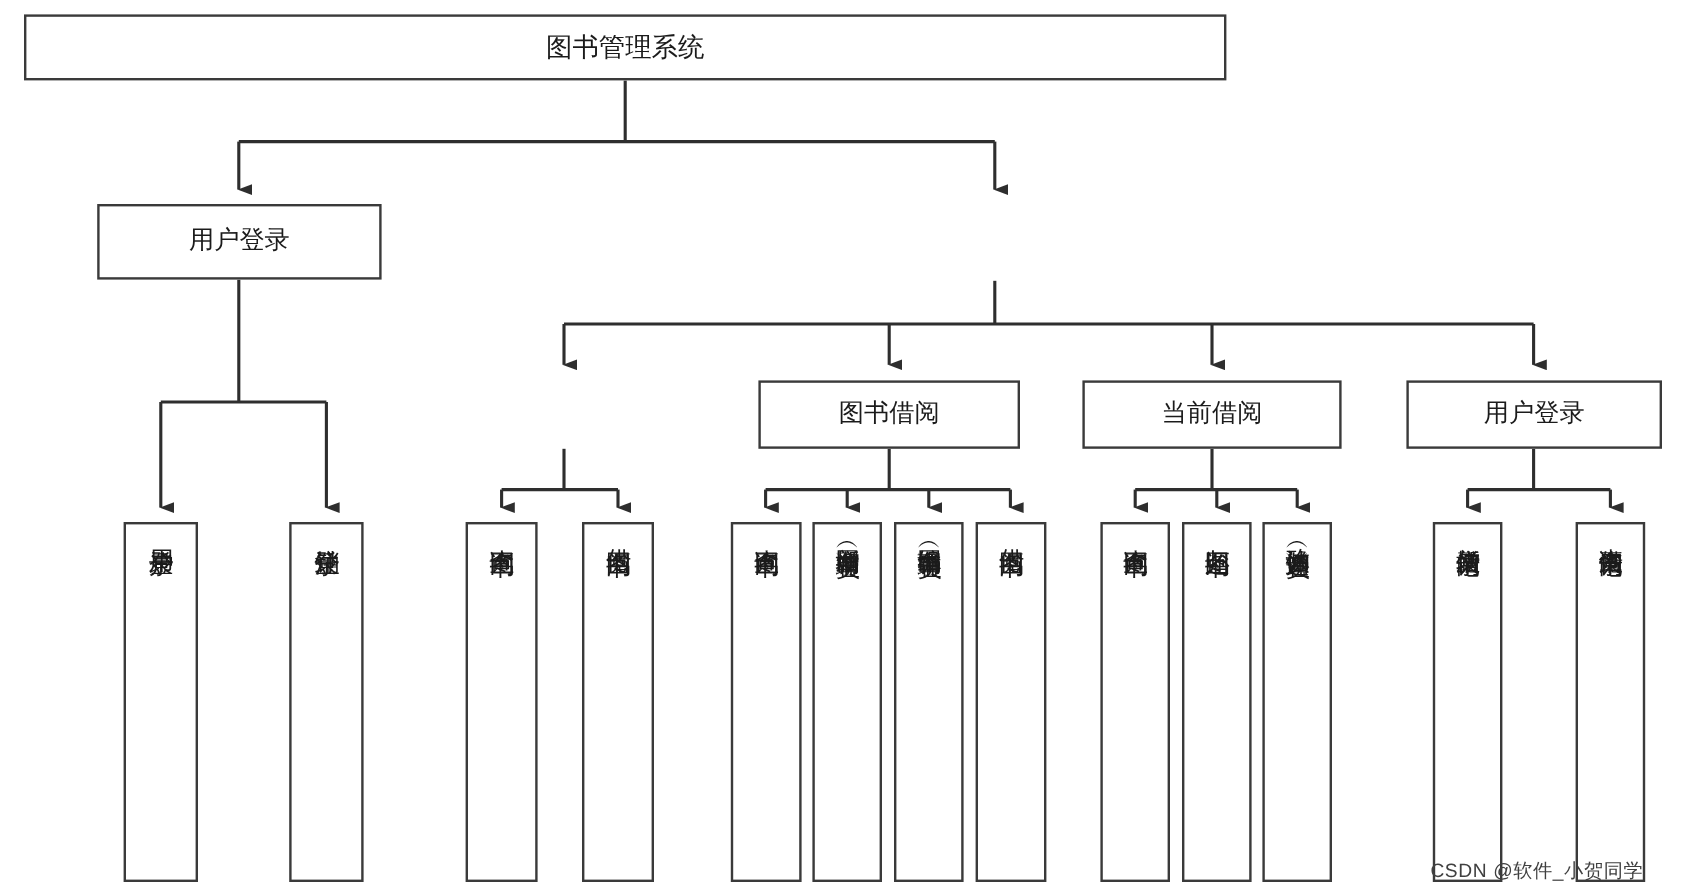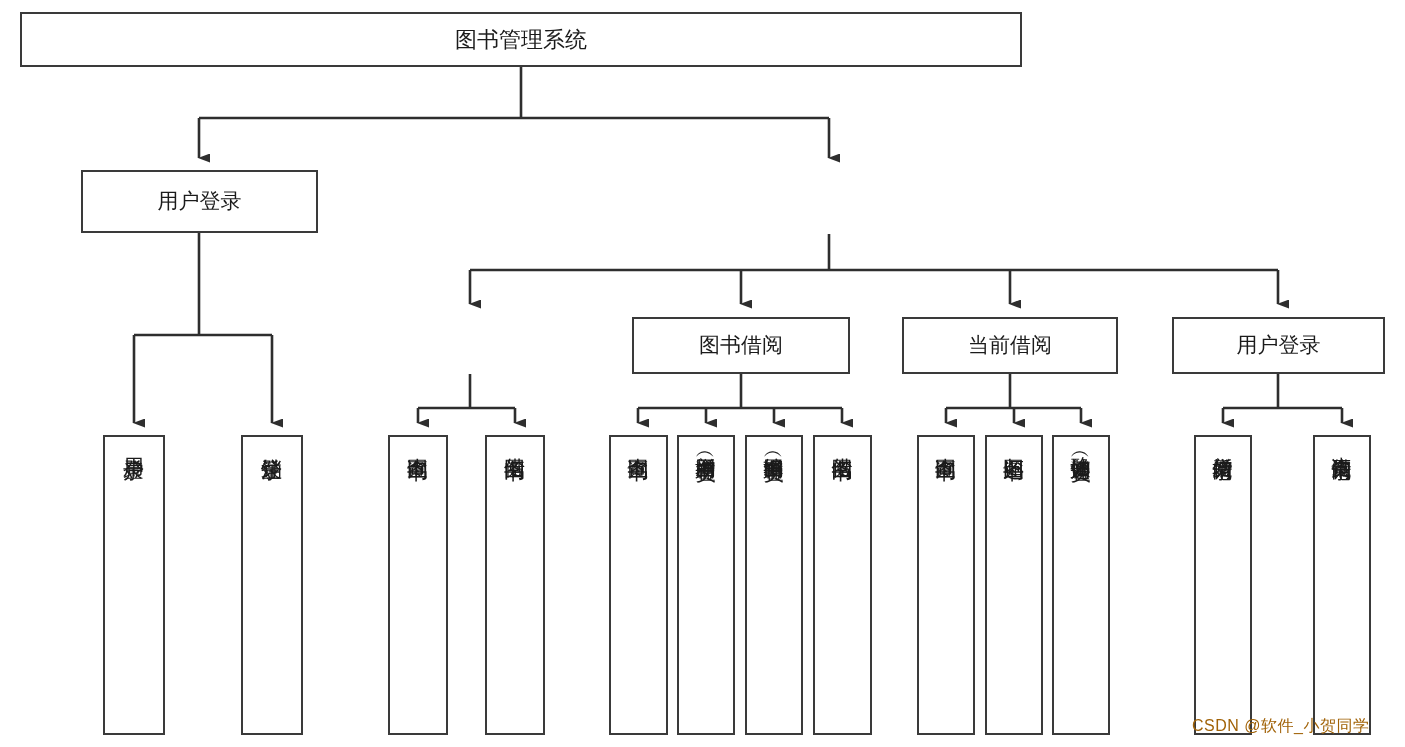--- a/index.html
+++ b/index.html
@@ -58,21 +58,21 @@
     letter-spacing: 1px;
     white-space: nowrap;
     line-height: 1.0;
   }
   .node.vert.tall .label {
     font-size: 20px;
   }
   .watermark {
     position: absolute;
     font-size: 16px;
-    color: #a16207;
+    color: #404040;
     white-space: nowrap;
     letter-spacing: 0.5px;
     text-align: right;
   }
 </style>
 </head>
 <body>
 
 <div id="canvas">
 

